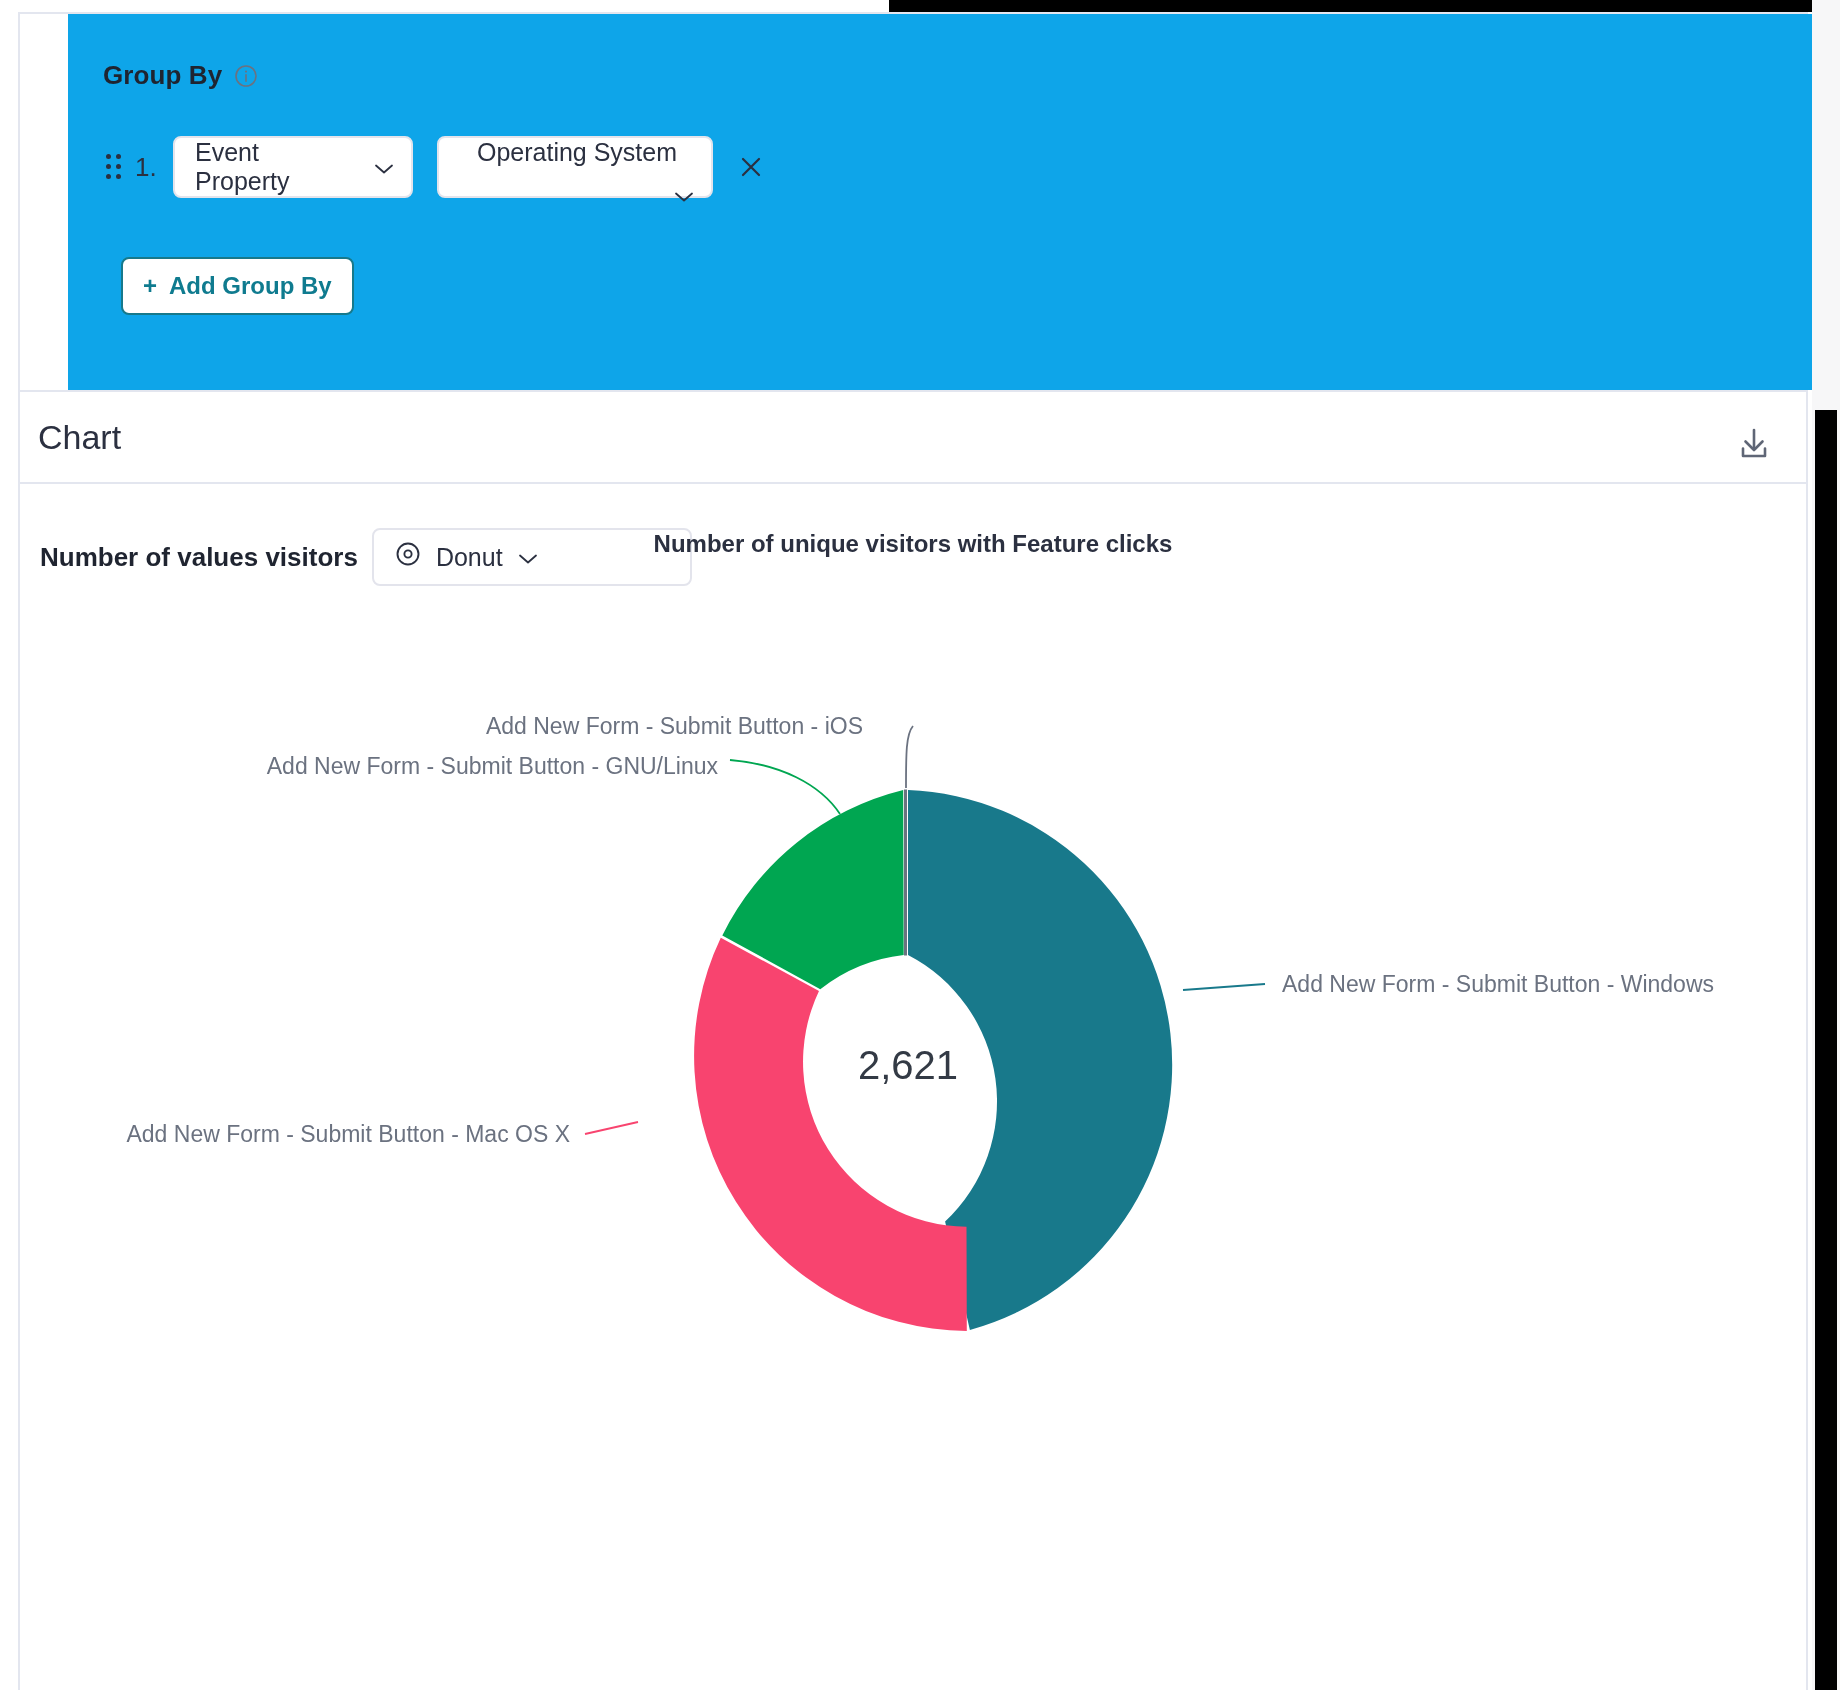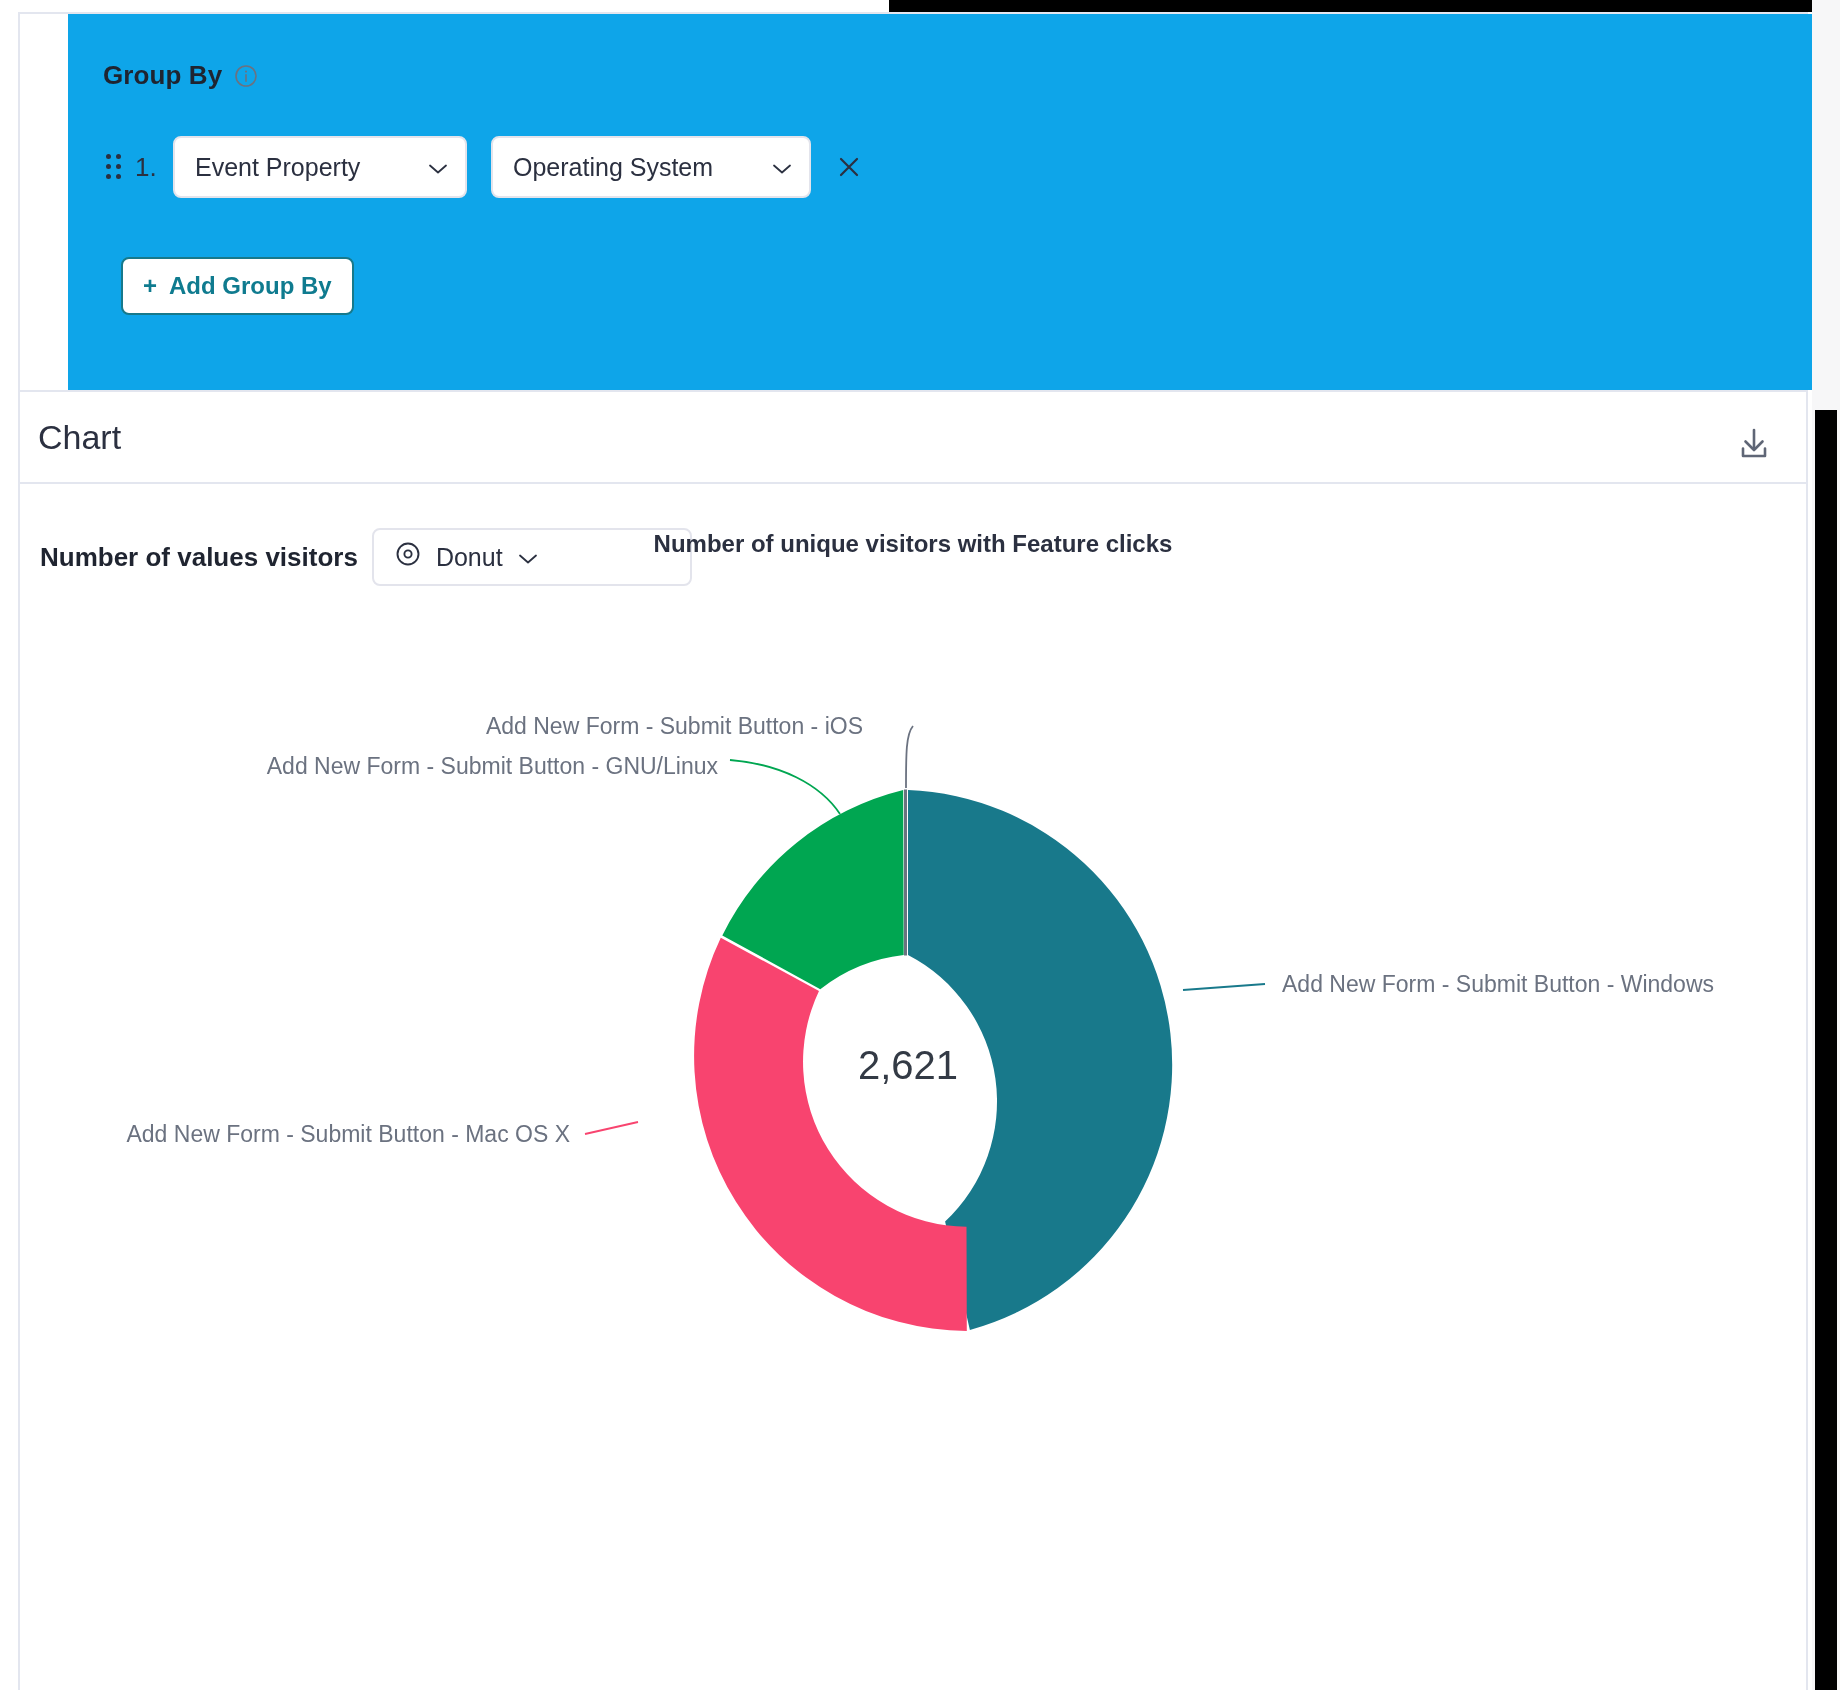--- a/index.html
+++ b/index.html
@@ -36,22 +36,22 @@
   .drag-handle { width: 22px; height: 30px; display: grid; grid-template-columns: 7px 7px; grid-template-rows: 7px 7px 7px; gap: 3px; align-content: center; justify-content: center; margin-right: 10px; }
   .drag-handle i { width: 5px; height: 5px; border-radius: 50%; background: #2b3040; display:block; }
   .gb-index { font-size: 26px; color: #2b3040; width: 34px; }
 
   .select {
     height: 62px; border: 2px solid #e3e4ec; border-radius: 8px; background:#fff;
     display: flex; align-items: center; padding: 0 16px 0 20px; gap: 14px;
     font-size: 25px; color: #2b3040;
   }
   .select .caret { margin-left: auto; }
-  .sel-event { width: 294px; margin-left: 4px; justify-content: space-between; }
-  .sel-prop  { width: 320px; margin-left: 24px; }
+  .sel-event { width: 240px; margin-left: 4px; justify-content: space-between; }
+  .sel-prop  { width: 276px; margin-left: 24px; flex-direction: column; }
   .remove-x { margin-left: 18px; width: 40px; height: 40px; display:flex; align-items:center; justify-content:center; cursor:pointer; }
 
   .add-groupby {
     position: absolute; left: 53px; top: 243px;
     height: 58px; padding: 0 20px; border: 2px solid #17798b; border-radius: 8px;
     background: #fff; color: #0f7b8f; font-size: 24px; font-weight: 700;
     display: flex; align-items: center; gap: 12px; cursor: pointer; font-family:"Liberation Sans",sans-serif;
   }
 
   .section-divider { position: absolute; left: 20px; top: 390px; width: 1786px; height: 2px; background: #e3e6ef; }

